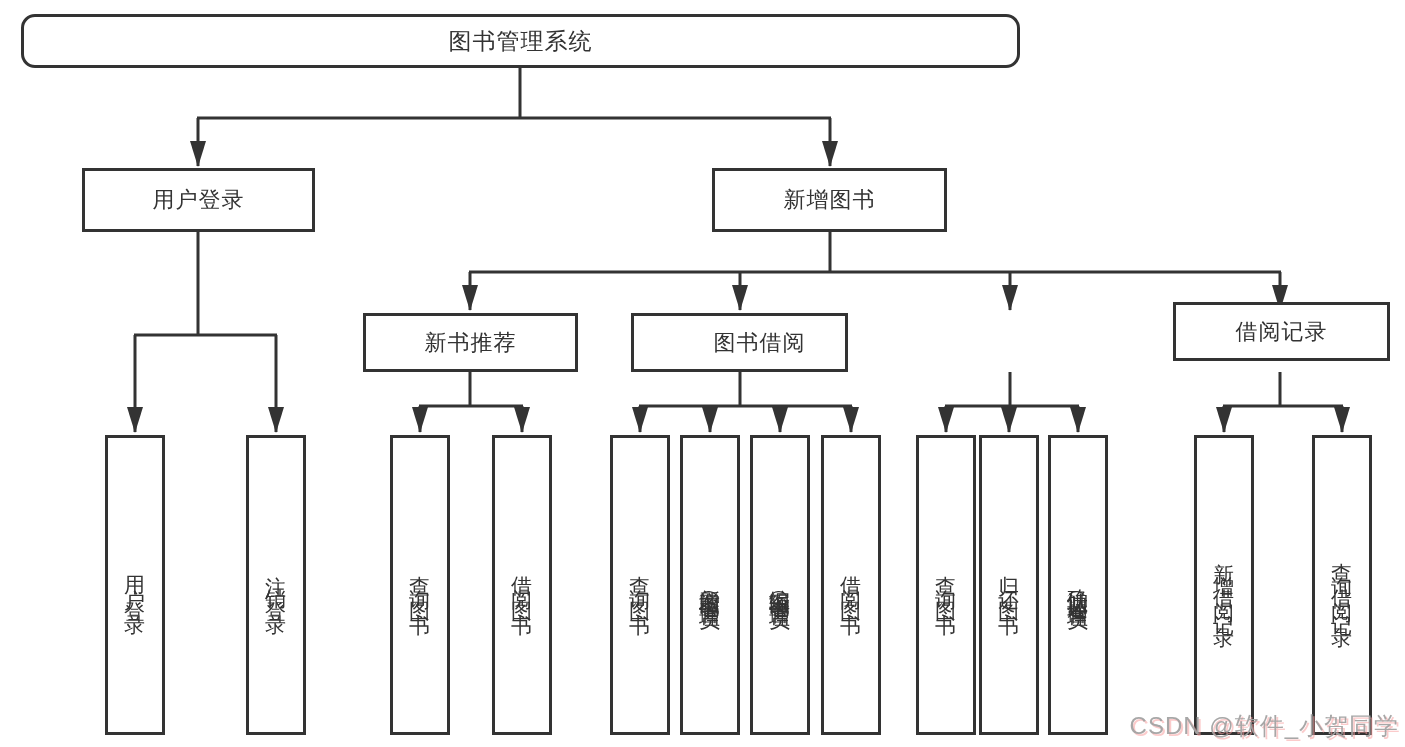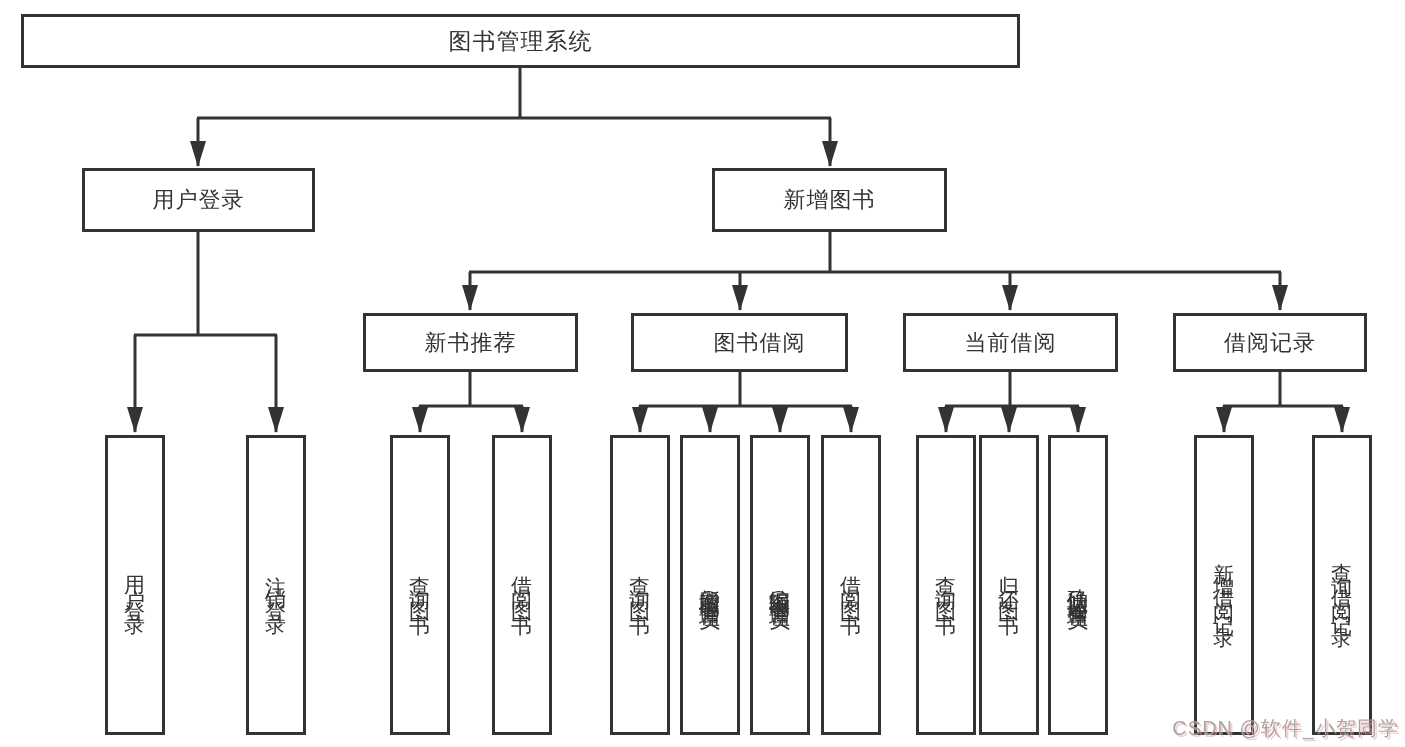--- a/index.html
+++ b/index.html
@@ -16,36 +16,36 @@
     position:absolute;
     box-sizing:border-box;
     border:3px solid #333333;
     background:#ffffff;
     display:flex;
     align-items:center;
     justify-content:center;
     z-index:1;
   }
   .h-node{font-size:22px;letter-spacing:1px;}
-  .root{font-size:23px;}
+  .root{font-size:23px;border-radius:14px;}
   .leaf{width:60px;height:300px;top:435px;}
   .leaf .vtext{
     writing-mode:vertical-rl;
     text-orientation:mixed;
     font-size:21px;
     letter-spacing:13px;
     line-height:1;
     white-space:nowrap;
   }
   .leaf.dense .vtext{letter-spacing:3px;}
   #watermark{
     position:absolute;
     right:6px;bottom:5px;
     z-index:5;
-    font-size:20px;
+    font-size:24px;
     letter-spacing:1px;
     color:rgba(162,162,162,0.95);
     text-shadow:2px 2px 0 rgba(248,160,160,0.55);
     pointer-events:none;
   }
 </style>
 </head>
 <body>
 
 <div id="canvas">
@@ -98,24 +98,21 @@
   <div class="node h-node" style="left:712px;top:168px;width:235px;height:64px;">
     <span>新增图书</span>
   </div>
 
   <div class="node h-node" style="left:363px;top:313px;width:215px;height:59px;text-align:right;">
     <span>新书推荐</span>
   </div>
   <div class="node h-node" style="left:631px;top:313px;width:217px;height:59px;padding-left:40px;">
     <span>图书借阅</span>
   </div>
-  <div class="node h-node" style="left:903px;top:313px;width:215px;height:59px;">
-    <span>当前借阅</span>
-  </div>
-  <div class="node h-node" style="left:1173px;top:313px;width:194px;height:59px;">
+  <div class="node h-node" style="left:1173px;top:302px;width:217px;height:59px;">
     <span>借阅记录</span>
   </div>
 
   <div class="node leaf" style="left:105px;">
     <span class="vtext">用户登录</span>
   </div>
   <div class="node leaf" style="left:246px;">
     <span class="vtext">注销登录</span>
   </div>
   <div class="node leaf" style="left:390px;">

